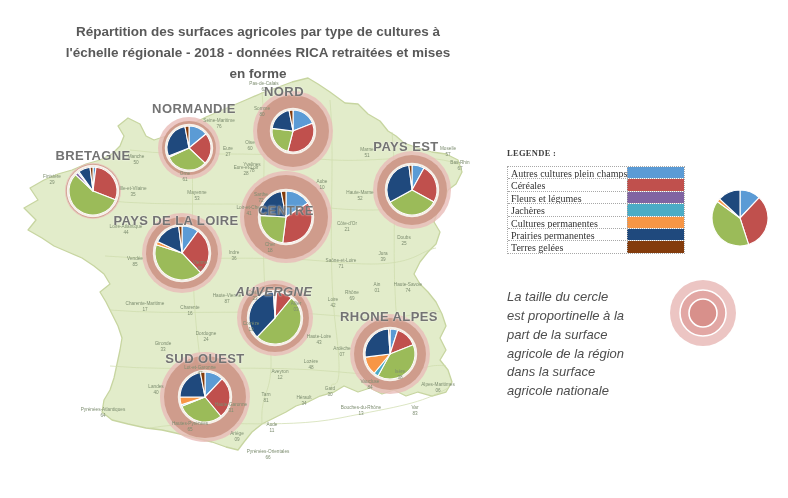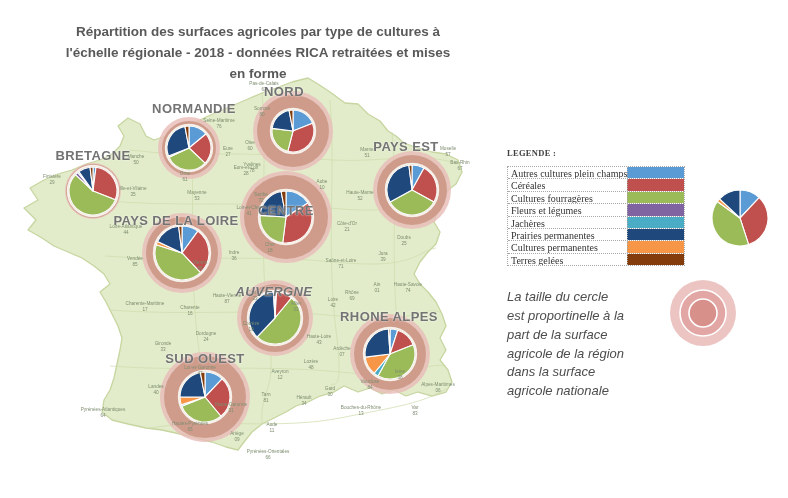--- a/index.html
+++ b/index.html
@@ -422,40 +422,36 @@
     <div class="legend-table" id="legend-rows">
         <div class="legend-row">
           <div class="legend-label">Autres cultures plein champs</div>
           <div class="legend-swatch" style="background: rgb(91, 155, 213);"></div>
         </div>
         <div class="legend-row">
           <div class="legend-label">Céréales</div>
           <div class="legend-swatch" style="background: rgb(192, 80, 77);"></div>
         </div>
         <div class="legend-row">
-          <div class="legend-label">Cultures fourragères</div>
-          <div class="legend-swatch" style="background: rgb(155, 187, 89);"></div>
-        </div>
-        <div class="legend-row">
           <div class="legend-label">Fleurs et légumes</div>
           <div class="legend-swatch" style="background: rgb(128, 100, 162);"></div>
         </div>
         <div class="legend-row">
           <div class="legend-label">Jachères</div>
           <div class="legend-swatch" style="background: rgb(75, 172, 198);"></div>
         </div>
         <div class="legend-row">
+          <div class="legend-label">Cultures permanentes</div>
+          <div class="legend-swatch" style="background: rgb(247, 150, 70);"></div>
+        </div>
+        <div class="legend-row">
           <div class="legend-label">Prairies permanentes</div>
           <div class="legend-swatch" style="background: rgb(31, 73, 125);"></div>
         </div>
         <div class="legend-row">
-          <div class="legend-label">Cultures permanentes</div>
-          <div class="legend-swatch" style="background: rgb(247, 150, 70);"></div>
-        </div>
-        <div class="legend-row">
           <div class="legend-label">Terres gelées</div>
           <div class="legend-swatch" style="background: rgb(132, 60, 12);"></div>
         </div>
       </div>
   </div>
 
   <div class="size-note">La taille du cercle est proportinelle à la part de la surface agricole de la région dans la surface agricole nationale</div>
 
 </div>
 

